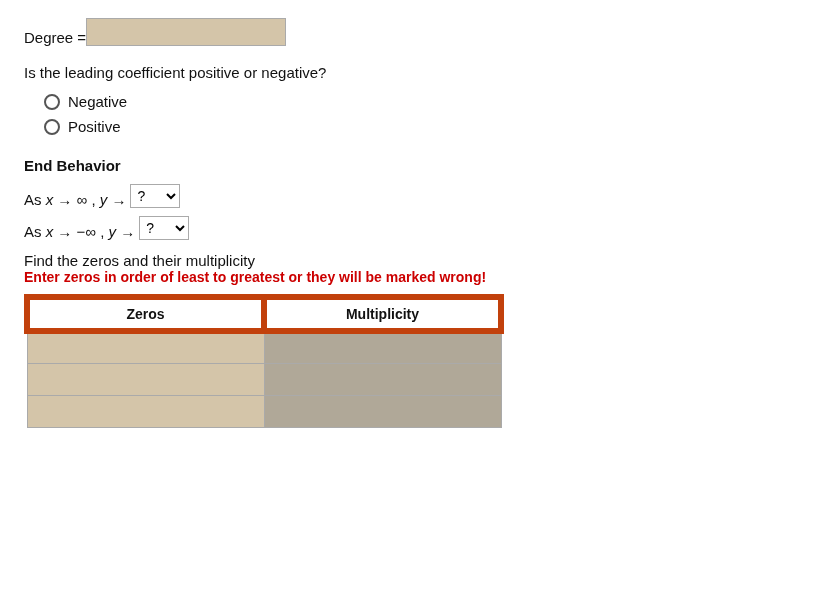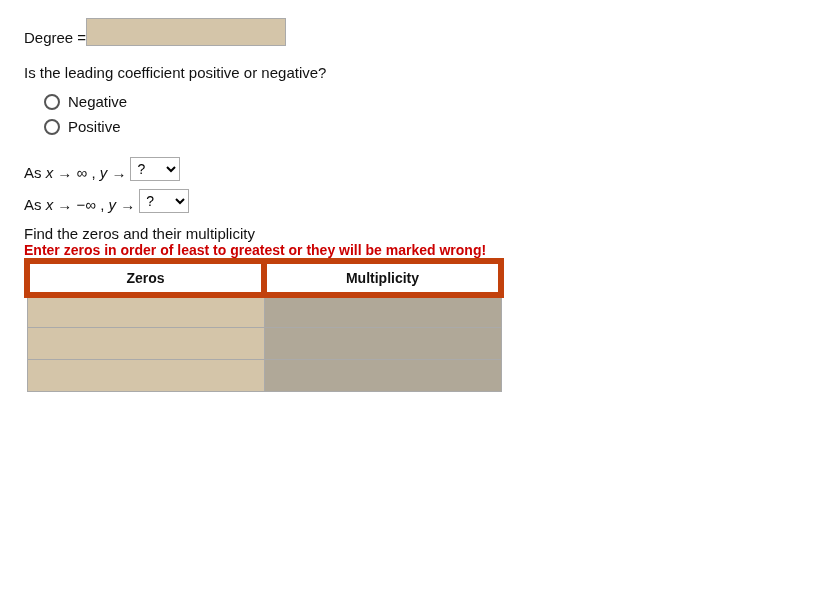--- a/index.html
+++ b/index.html
@@ -99,21 +99,21 @@
     }
 
     .find-zeros-label {
       font-size: 15px;
     }
 
     .warning-text {
       color: #cc0000;
       font-size: 14px;
       font-weight: bold;
-      margin-bottom: 0;
+      margin-bottom: 9px;
     }
 
     .zeros-table {
       border-collapse: collapse;
       width: 480px;
     }
 
     .zeros-table th {
       border: 6px solid #c2410c;
       padding: 6px 20px;
@@ -165,20 +165,21 @@
     <label class="radio-option">
       <div class="radio-circle"></div>
       <span>Negative</span>
     </label>
     <label class="radio-option">
       <div class="radio-circle"></div>
       <span>Positive</span>
     </label>
   </div>
 
+  <div class="end-behavior-label">End Behavior</div>
 
   <div class="end-behavior-row">
     <span>As <i>x</i> → ∞ , <i>y</i> →</span>
     <select class="end-behavior-select">
       <option value="?">?</option>
       <option value="inf">∞</option>
       <option value="-inf">−∞</option>
     </select>
   </div>
 

